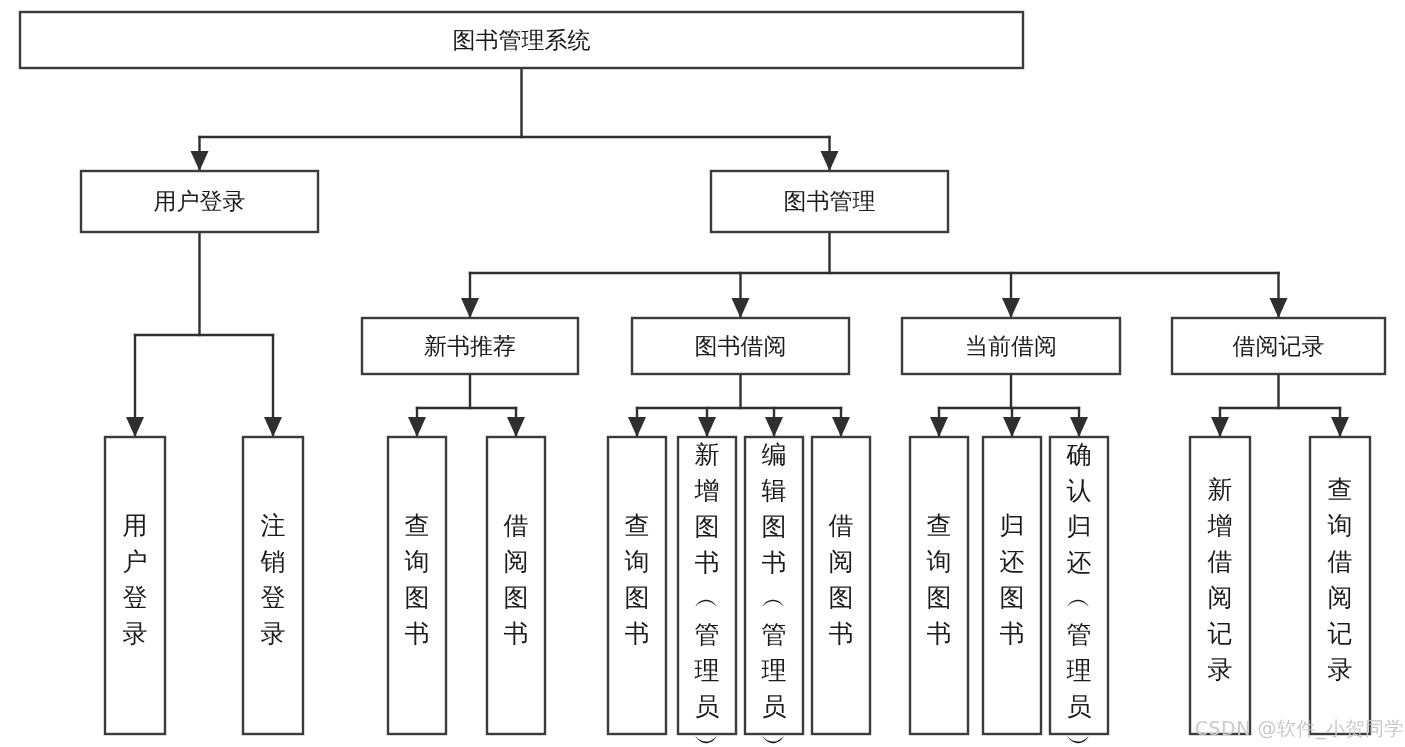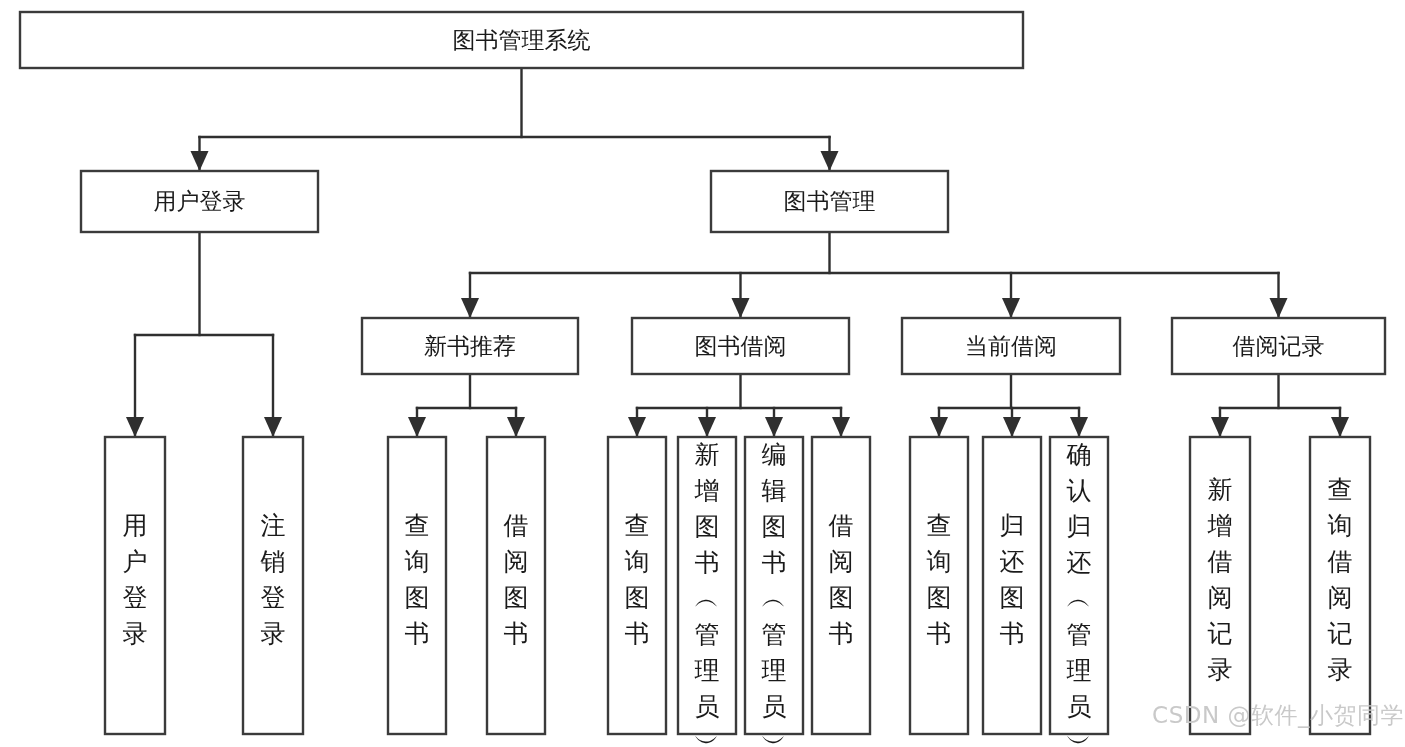--- a/index.html
+++ b/index.html
@@ -50,23 +50,23 @@
     fill: none;
     stroke-linecap: square;
   }
   .arrow-head {
     fill: #2f2f2f;
     stroke: none;
   }
   .watermark {
     position: absolute;
     right: 14px;
-    bottom: 16px;
-    font-family: "DejaVu Sans", "Liberation Sans", sans-serif;
-    font-size: 23px;
+    bottom: 5px;
+    font-family: "DejaVu Sans", "Liberation Sans", sans-serif;
+    font-size: 19px;
     color: #c9c9c9;
     white-space: nowrap;
     letter-spacing: 0.5px;
     user-select: none;
   }
 </style>
 </head>
 <body>
 
 <div id="diagram-root">

